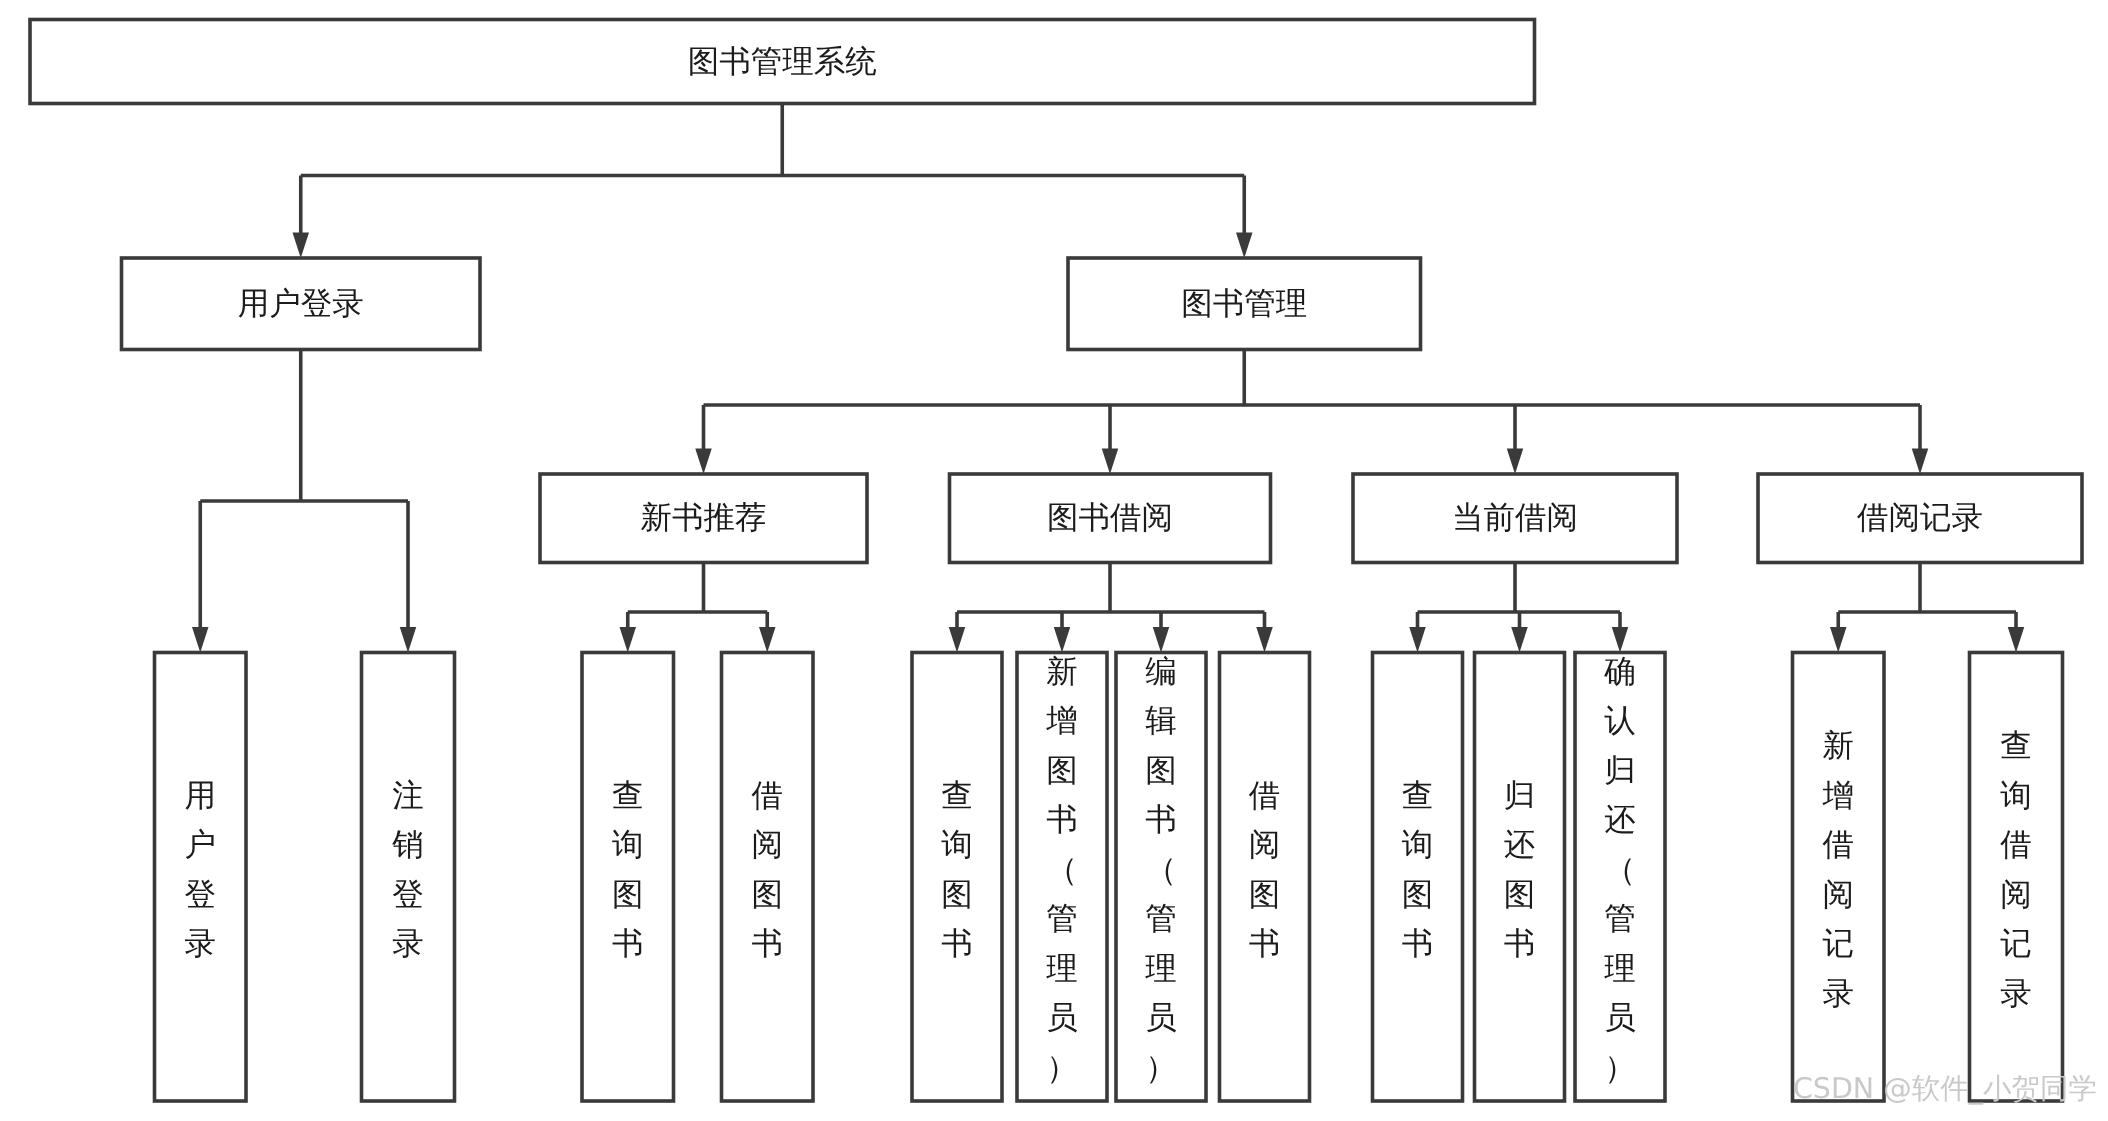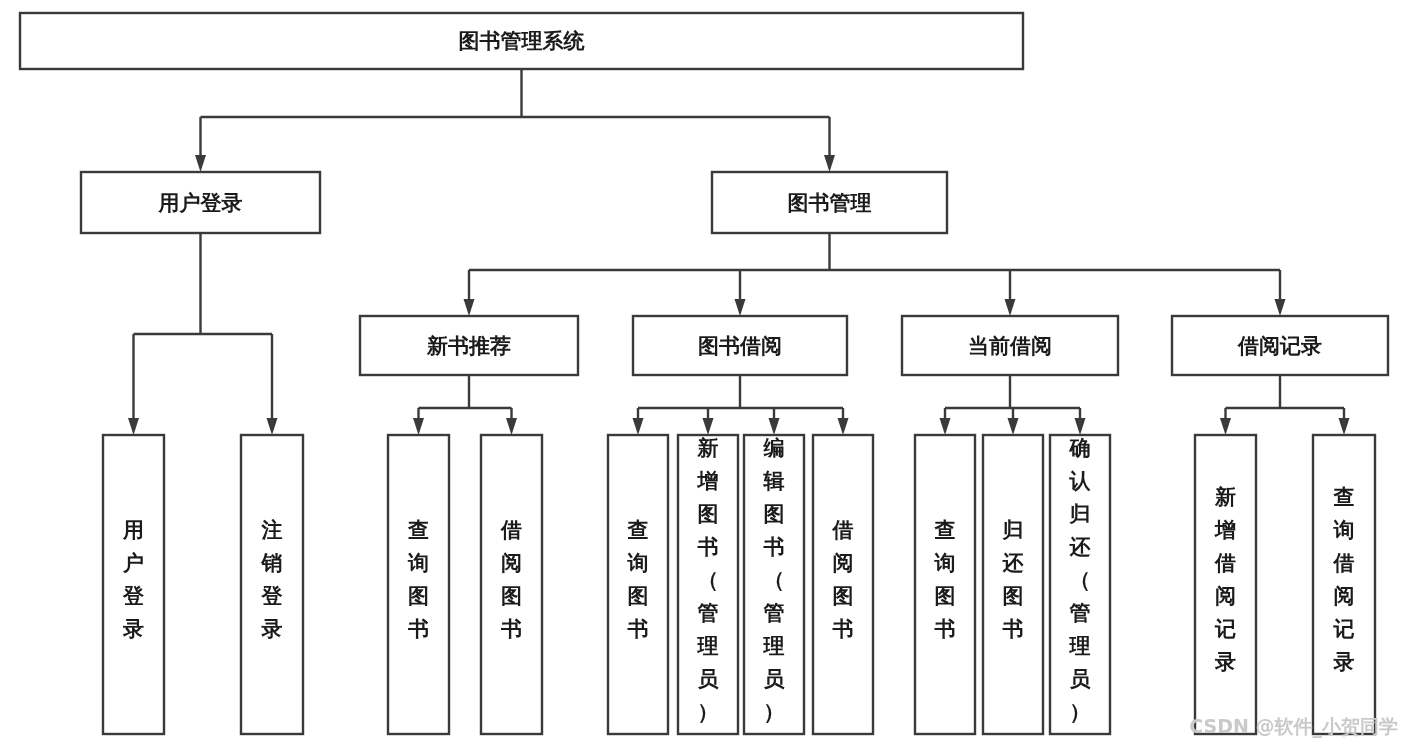--- a/index.html
+++ b/index.html
@@ -12,21 +12,20 @@
     width: 1405px;
     height: 747px;
     overflow: hidden;
     font-family: "Liberation Sans", "DejaVu Sans", sans-serif;
   }
   #diagram-root {
     position: relative;
     width: 1405px;
     height: 747px;
     background: #ffffff;
-    font-weight: bold;
   }
   svg.diagram-canvas {
     display: block;
     width: 1405px;
     height: 747px;
   }
   .node-box {
     fill: #ffffff;
     stroke: #3a3a3a;
     stroke-width: 2.4;

